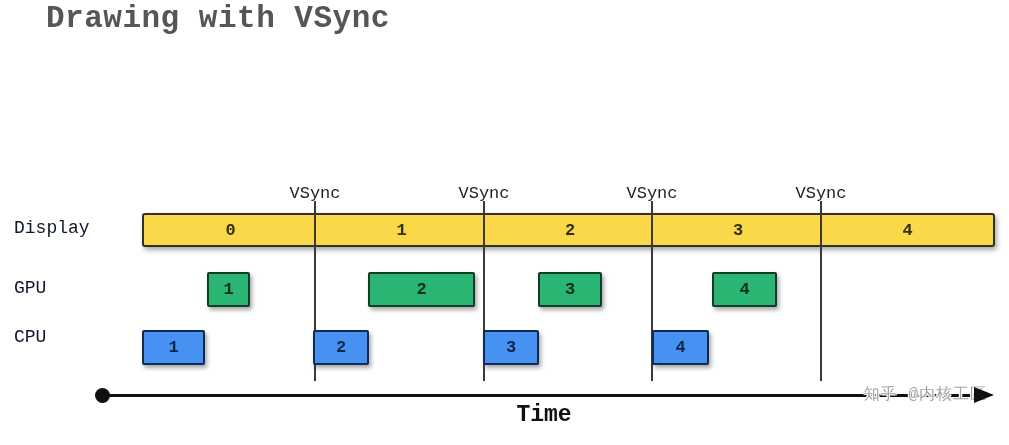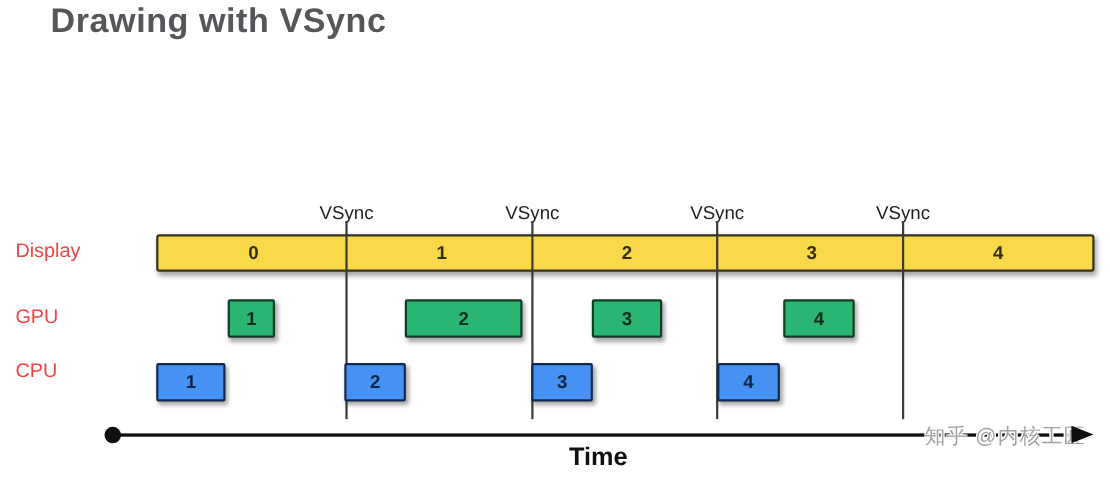--- a/index.html
+++ b/index.html
@@ -3,21 +3,21 @@
 <meta charset="utf-8">
 <style>
   * { margin: 0; padding: 0; box-sizing: border-box; }
   html, body { background: #ffffff; }
   .canvas {
     position: relative;
     width: 1009px;
     height: 445px;
     background: #ffffff;
     overflow: hidden;
-    font-family: Liberation Sans, sans-serif;
+    font-family: Liberation Mono, monospace;
   }
   .title {
     position: absolute;
     left: 46px;
     top: 1px;
     font-size: 31px;
     font-weight: bold;
     color: #56565a;
     letter-spacing: 0.5px;
   }
@@ -33,21 +33,21 @@
     top: 201px;
     width: 2px;
     height: 180px;
     background: #3a3a3a;
     z-index: 2;
   }
   .row-label {
     position: absolute;
     left: 14px;
     font-size: 18px;
-    color: #ef4444;
+    color: #0f172a;
   }
   .display-bar {
     position: absolute;
     left: 142px;
     top: 213px;
     width: 853px;
     height: 34px;
     background: #f9d84a;
     border: 2px solid #33321f;
     border-radius: 3px;
@@ -123,21 +123,21 @@
     top: 402px;
     transform: translateX(-50%);
     font-size: 23px;
     font-weight: 600;
     color: #111111;
   }
   .watermark {
     position: absolute;
     right: 22px;
     top: 384px;
-    font-size: 19px;
+    font-size: 16px;
     color: #a3a3a3;
     letter-spacing: 1px;
     text-shadow: -1px -1px 0 #fff, 1px -1px 0 #fff, -1px 1px 0 #fff, 1px 1px 0 #fff;
     z-index: 5;
     margin-left: 46px;
   }
 </style>
 </head>
 <body>
 

